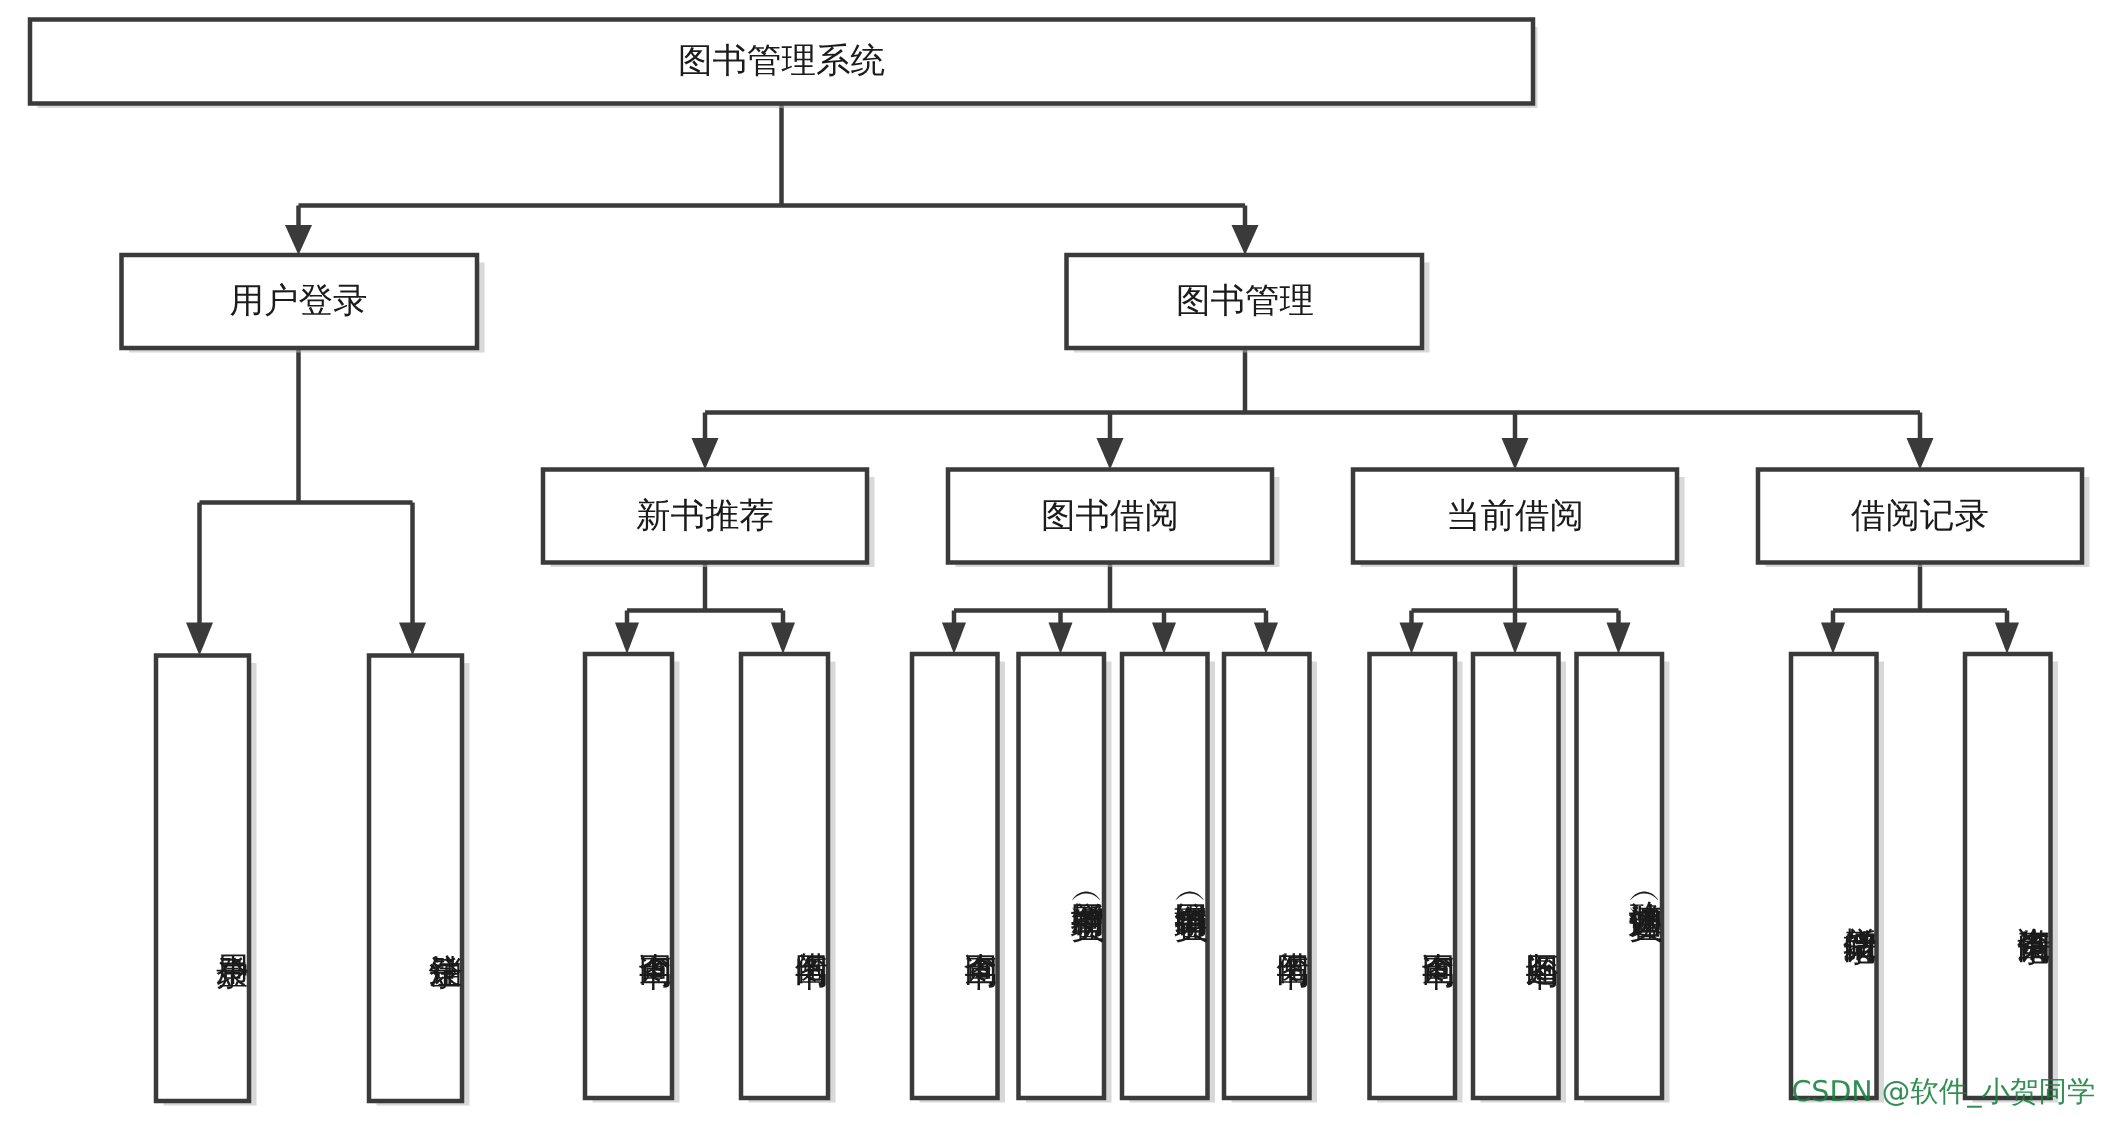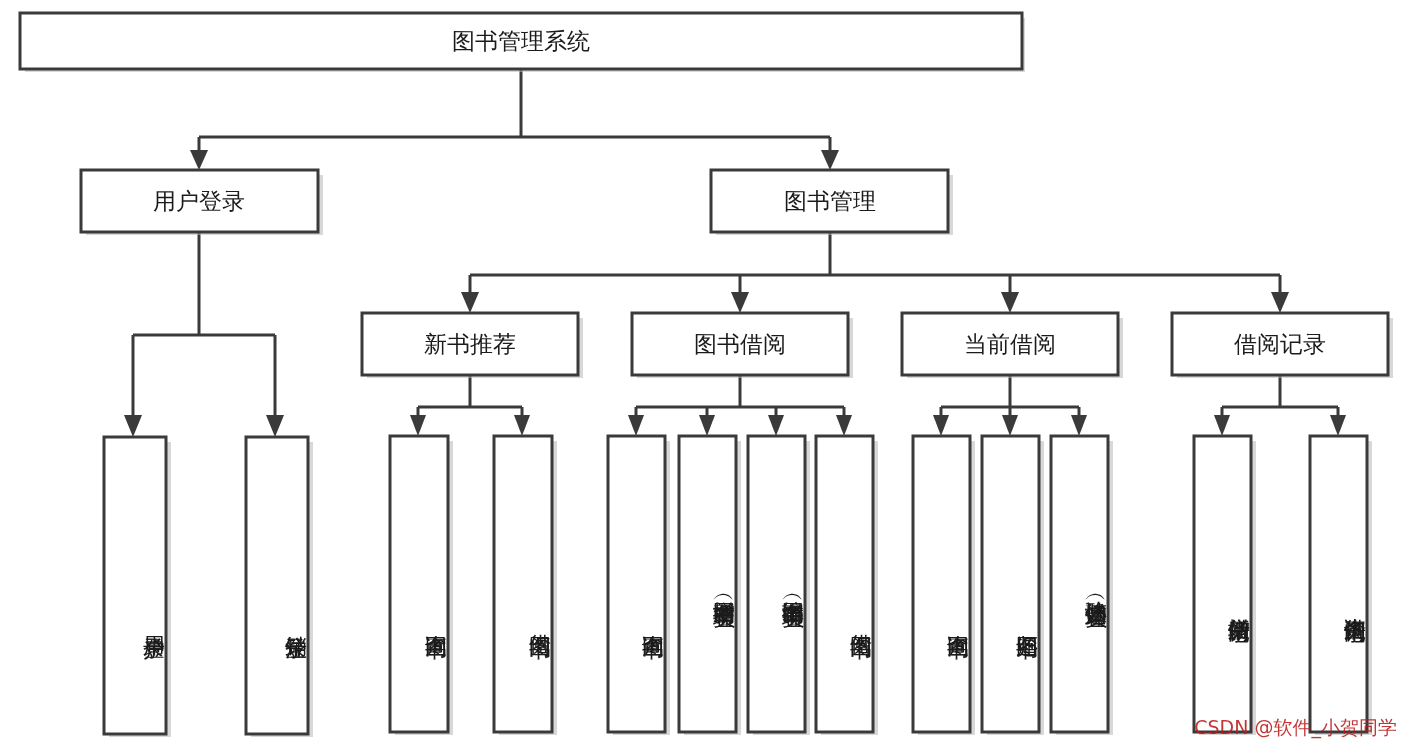--- a/index.html
+++ b/index.html
@@ -70,21 +70,21 @@
     align-items: flex-start;
     justify-content: center;
     pointer-events: none;
   }
   .watermark {
     position: absolute;
     right: 8px;
     bottom: 6px;
     font-family: "DejaVu Sans", "Liberation Sans", sans-serif;
     font-size: 19px;
-    color: #b91c1c;
+    color: #15803d;
     opacity: 0.88;
     white-space: nowrap;
   }
 </style>
 </head>
 <body>
 
 <div id="diagram-root">
 
   <svg class="diagram" viewBox="0 0 1405 747">

